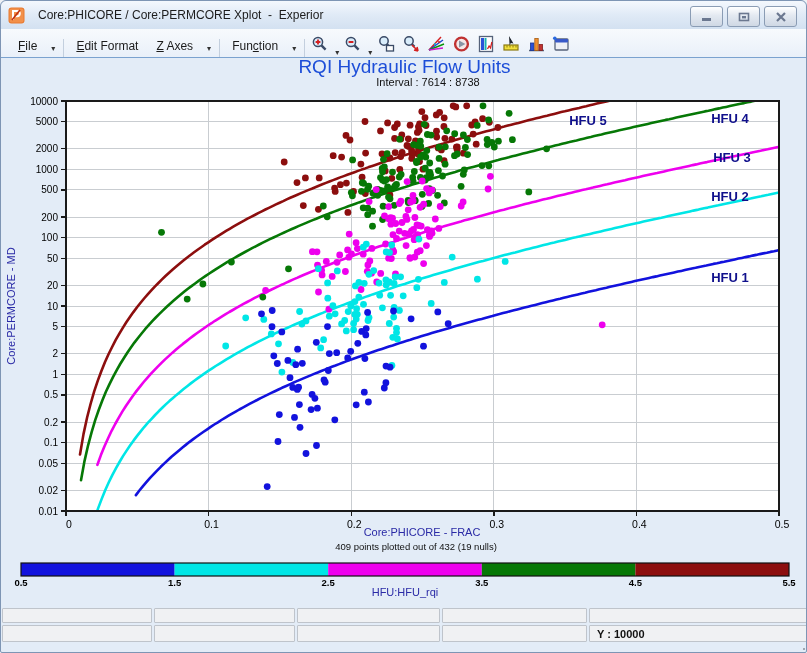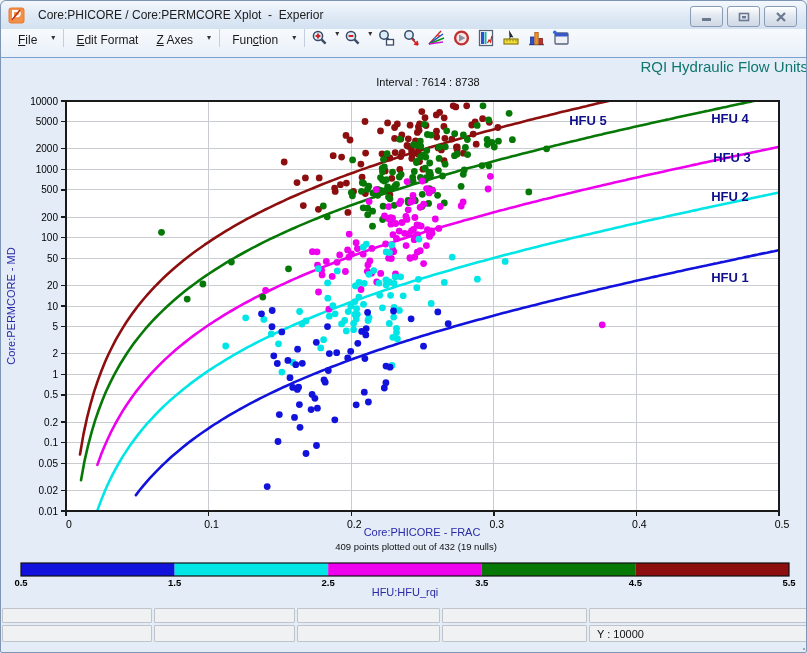--- a/index.html
+++ b/index.html
@@ -7,39 +7,39 @@
     border-radius:6px 6px 2px 2px;background:#e3ecf7;overflow:hidden;}
   
   .titlebar{position:absolute;top:0;left:0;right:0;height:28px;display:flex;align-items:center;
     padding-left:7px;background:linear-gradient(#f4f8fd,#e0eaf6 50%,#d3e1f1);border-radius:6px 6px 0 0;gap:7px;}
   .app-icon{width:17px;height:17px;margin-right:6px;flex:0 0 auto;}
   .title-text{font-size:12px;color:#1c1c1c;white-space:pre;}
   .winbtns{position:absolute;right:9px;top:5px;display:flex;gap:4px;}
   .winbtn{width:31px;height:19px;border:1px solid #8a9cb4;border-radius:3px;display:flex;align-items:center;
     justify-content:center;background:linear-gradient(#ffffff,#e3e9f1 45%,#cfd8e4);}
   
-  .menubar{position:absolute;top:28px;left:0;right:0;height:29px;box-sizing:border-box;display:flex;align-items:flex-start;
+  .menubar{position:absolute;top:28px;left:0;right:0;height:29px;box-sizing:border-box;display:flex;align-items:flex-end;
     padding-left:8px;background:linear-gradient(#f7fafd,#e9f0f9);border-bottom:1px solid #7ba2cf;}
   .menu-item{padding:4px 9px;font-size:12px;color:#1b1b1b;cursor:default;}
   .menu-item u{text-decoration:underline;}
   .dd-arrow{font-size:8px;color:#333;padding:4px 5px;}
   .msep{width:1px;height:18px;background:#c3cfde;margin:0 3px;}
   .tbtn{width:25px;height:22px;display:flex;align-items:center;justify-content:center;}
   .tdd{font-size:8px;color:#333;padding:0 2px;}
   
   .chart-header{position:absolute;top:57px;left:0;width:807px;text-align:center;}
-  .chart-title{font-size:15px;color:#0f766e;line-height:17px;text-align:right;}
+  .chart-title{font-size:19px;color:#1d4ed8;line-height:17px;}
   .chart-subtitle{font-size:11px;color:#101010;line-height:15px;margin-left:47px;}
   svg text{font-family:"Liberation Sans",sans-serif;}
   
   .statusbar{position:absolute;top:607px;left:0;width:807px;}
   .srow{display:flex;gap:2px;padding:0 1px;margin-bottom:2px;}
   .scell{height:15px;background:#f0f1f3;border:1px solid #bfc4cb;border-radius:1px;box-sizing:border-box;
     font-size:11px;color:#111;display:flex;align-items:center;padding-left:7px;}
-  .srow2 .scell{height:17px;}
+  .srow2 .scell{height:17px;font-weight:bold;}
   .grip{position:absolute;right:2px;bottom:-19px;}
 </style>
 </head>
 <body>
 
 <div class="window">
 
   <div class="titlebar">
     <span class="app-icon">
       <svg width="17" height="17" viewBox="0 0 17 17">

